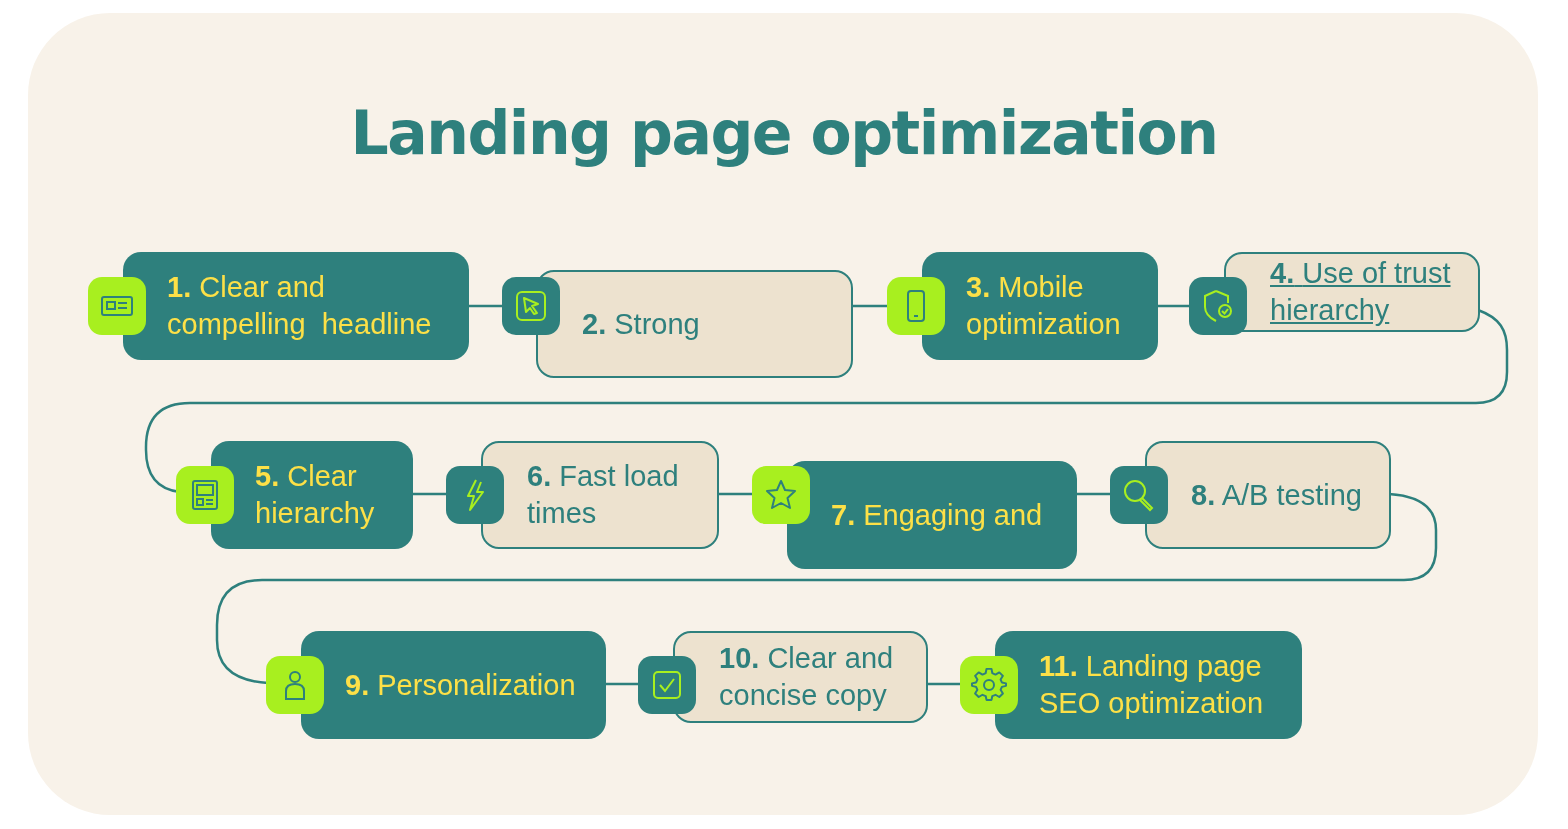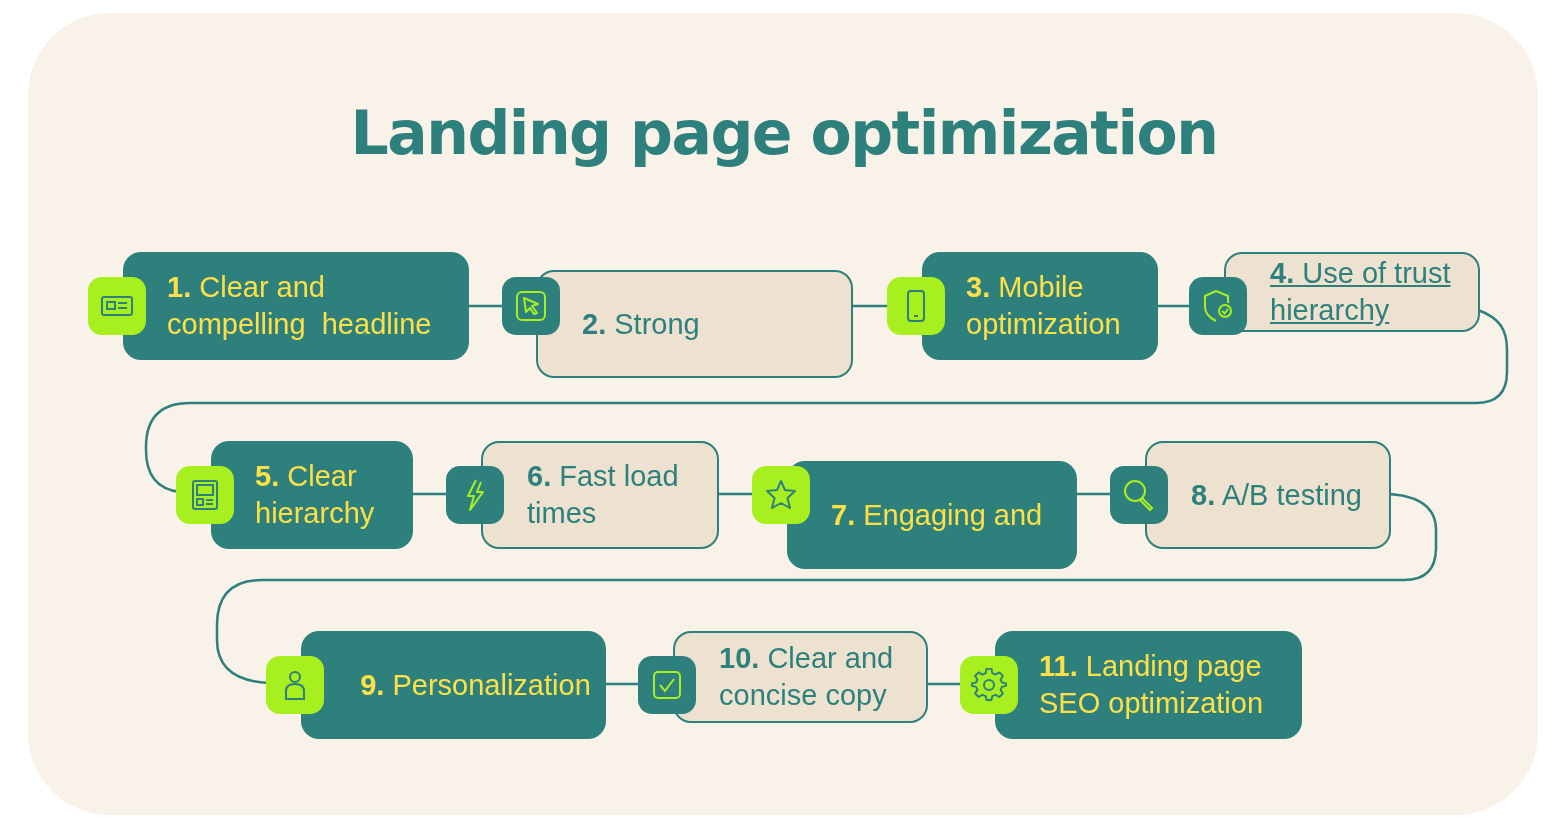--- a/index.html
+++ b/index.html
@@ -121,21 +121,21 @@
 <div class="box light" style="left:1145px;top:441px;width:246px;height:108px;padding-left:44px;">
   <div class="txt"><span class="num">8.</span> <span>A/B testing</span></div>
 </div>
 <div class="icon teal" style="left:1110px;top:466px;">
   <svg viewBox="0 0 38 38" fill="none" stroke="#a8ef1f" stroke-width="2">
       <circle cx="15" cy="15" r="10"></circle>
       <path d="M22 22 L32 32 L30 34 L20 24"></path>
     </svg>
 </div>
 
-<div class="box dark" style="left:301px;top:631px;width:305px;height:108px;padding-left:44px;justify-content:center;">
+<div class="box dark" style="left:301px;top:631px;width:305px;height:108px;padding-left:44px;">
   <div class="txt"><span class="num">9.</span> <span>Personalization</span></div>
 </div>
 <div class="icon lime" style="left:266px;top:656px;">
   <svg viewBox="0 0 38 38" fill="none" stroke="#2e807d" stroke-width="2">
       <circle cx="19" cy="11" r="5"></circle>
       <path d="M10 33 L10 25 C10 20 13 18 19 18 C25 18 28 20 28 25 L28 33 Z"></path>
     </svg>
 </div>
 
 <div class="box light" style="left:673px;top:631px;width:255px;height:92px;padding-left:44px;">

